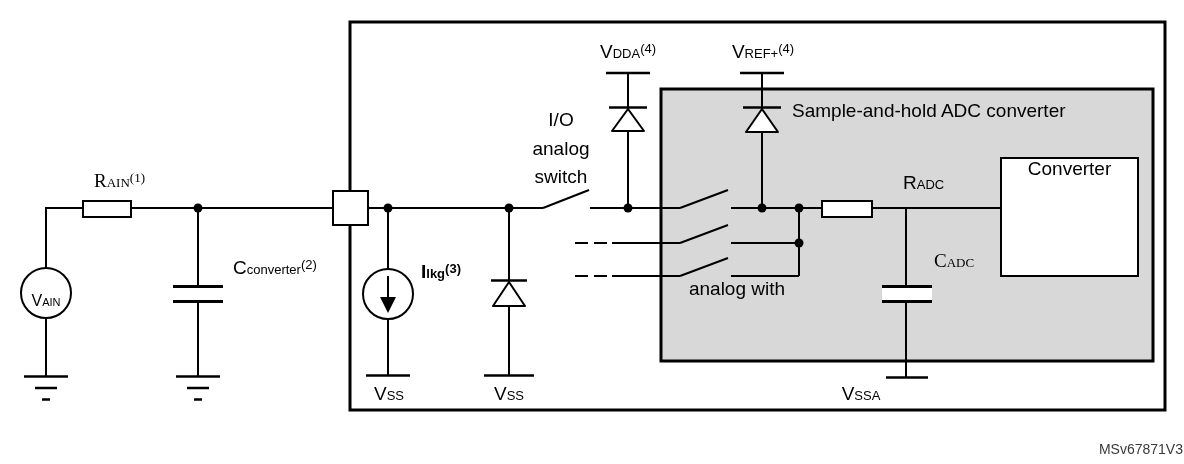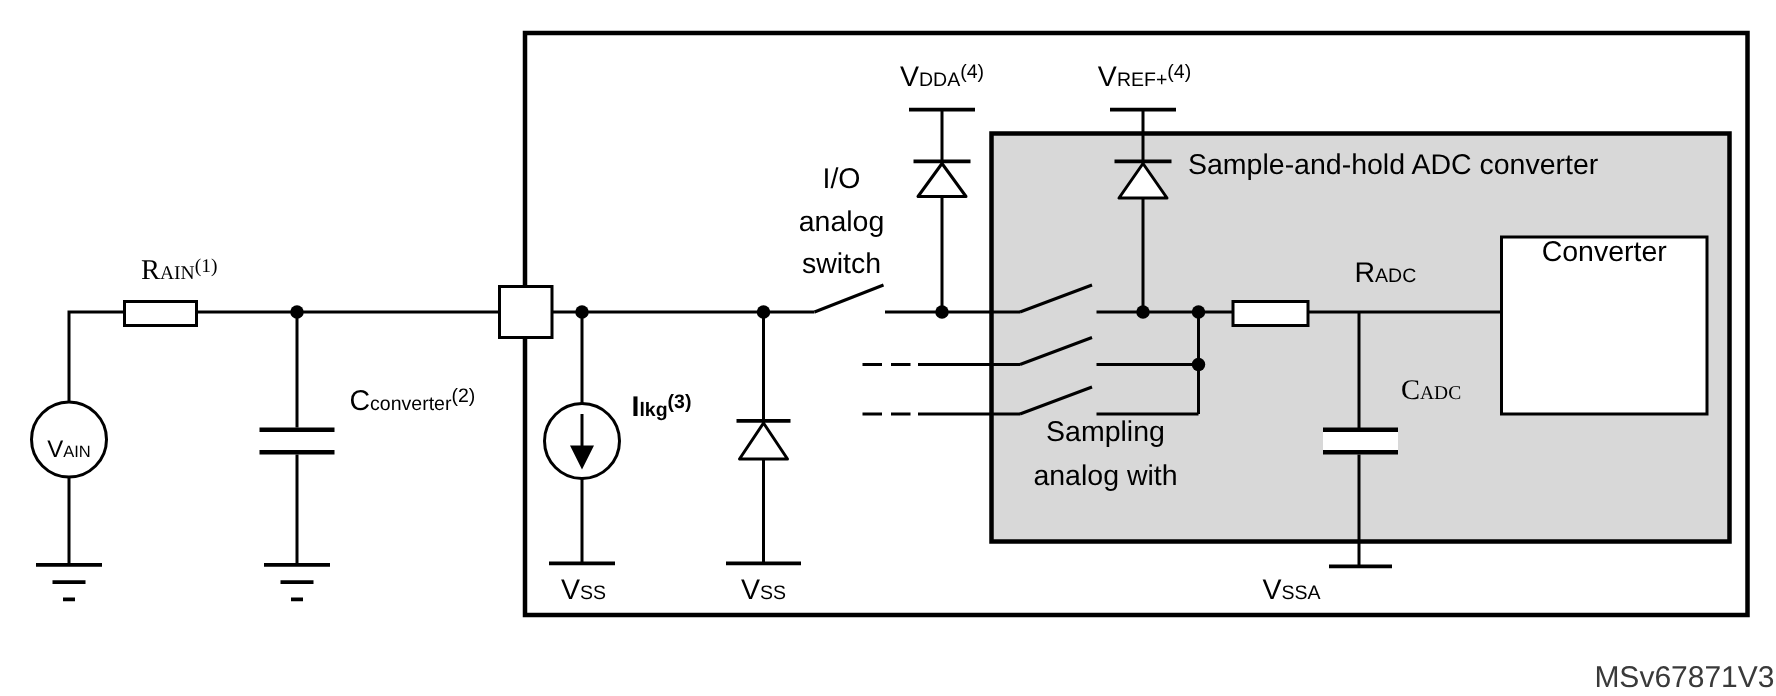--- a/index.html
+++ b/index.html
@@ -26,21 +26,21 @@
   .lbl-radc{left:863px;top:172px;margin-left:40px;}
   .lbl-cadc{left:934px;top:250px;font-family:Liberation Serif, serif;}
   .lbl-sampling{left:737px;top:275px;}
   .lbl-vss1{left:389px;top:383px;}
   .lbl-vss2{left:509px;top:383px;}
   .lbl-vssa{left:861px;top:383px;}
   .converter-box{
     position:absolute;left:1001px;top:158px;width:137px;height:92px;
     display:flex;align-items:flex-start;justify-content:center;font-size:19px;
   }
-  .watermark{position:absolute;right:1px;top:441px;font-size:20px;color:#3a3a3a;}
+  .watermark{position:absolute;right:1px;top:441px;font-size:14px;color:#3a3a3a;}
 </style>
 </head>
 <body>
 
 <div id="canvas">
 
   <svg id="linework" width="1184" height="464" viewBox="0 0 1184 464">
 
     <g>
       <rect x="350" y="22" width="815" height="388" fill="#ffffff" stroke="#000" stroke-width="3"></rect>
@@ -170,21 +170,20 @@
 
   <div class="lbl lbl-radc"><span>R</span><span class="sub">ADC</span></div>
 
   <div class="lbl lbl-cadc"><span>C</span><span class="sub">ADC</span></div>
 
   <div class="converter-box">
       <span>Converter</span>
     </div>
 
   <div class="lbl lbl-sampling center stack">
-    <div>Sampling</div>
     <div>analog with</div>
   </div>
 
   <div class="lbl lbl-vss1 center"><span>V</span><span class="sub">SS</span></div>
 
   <div class="lbl lbl-vss2 center"><span>V</span><span class="sub">SS</span></div>
 
   <div class="lbl lbl-vssa center"><span>V</span><span class="sub">SSA</span></div>
 
   <div class="watermark">MSv67871V3</div>

